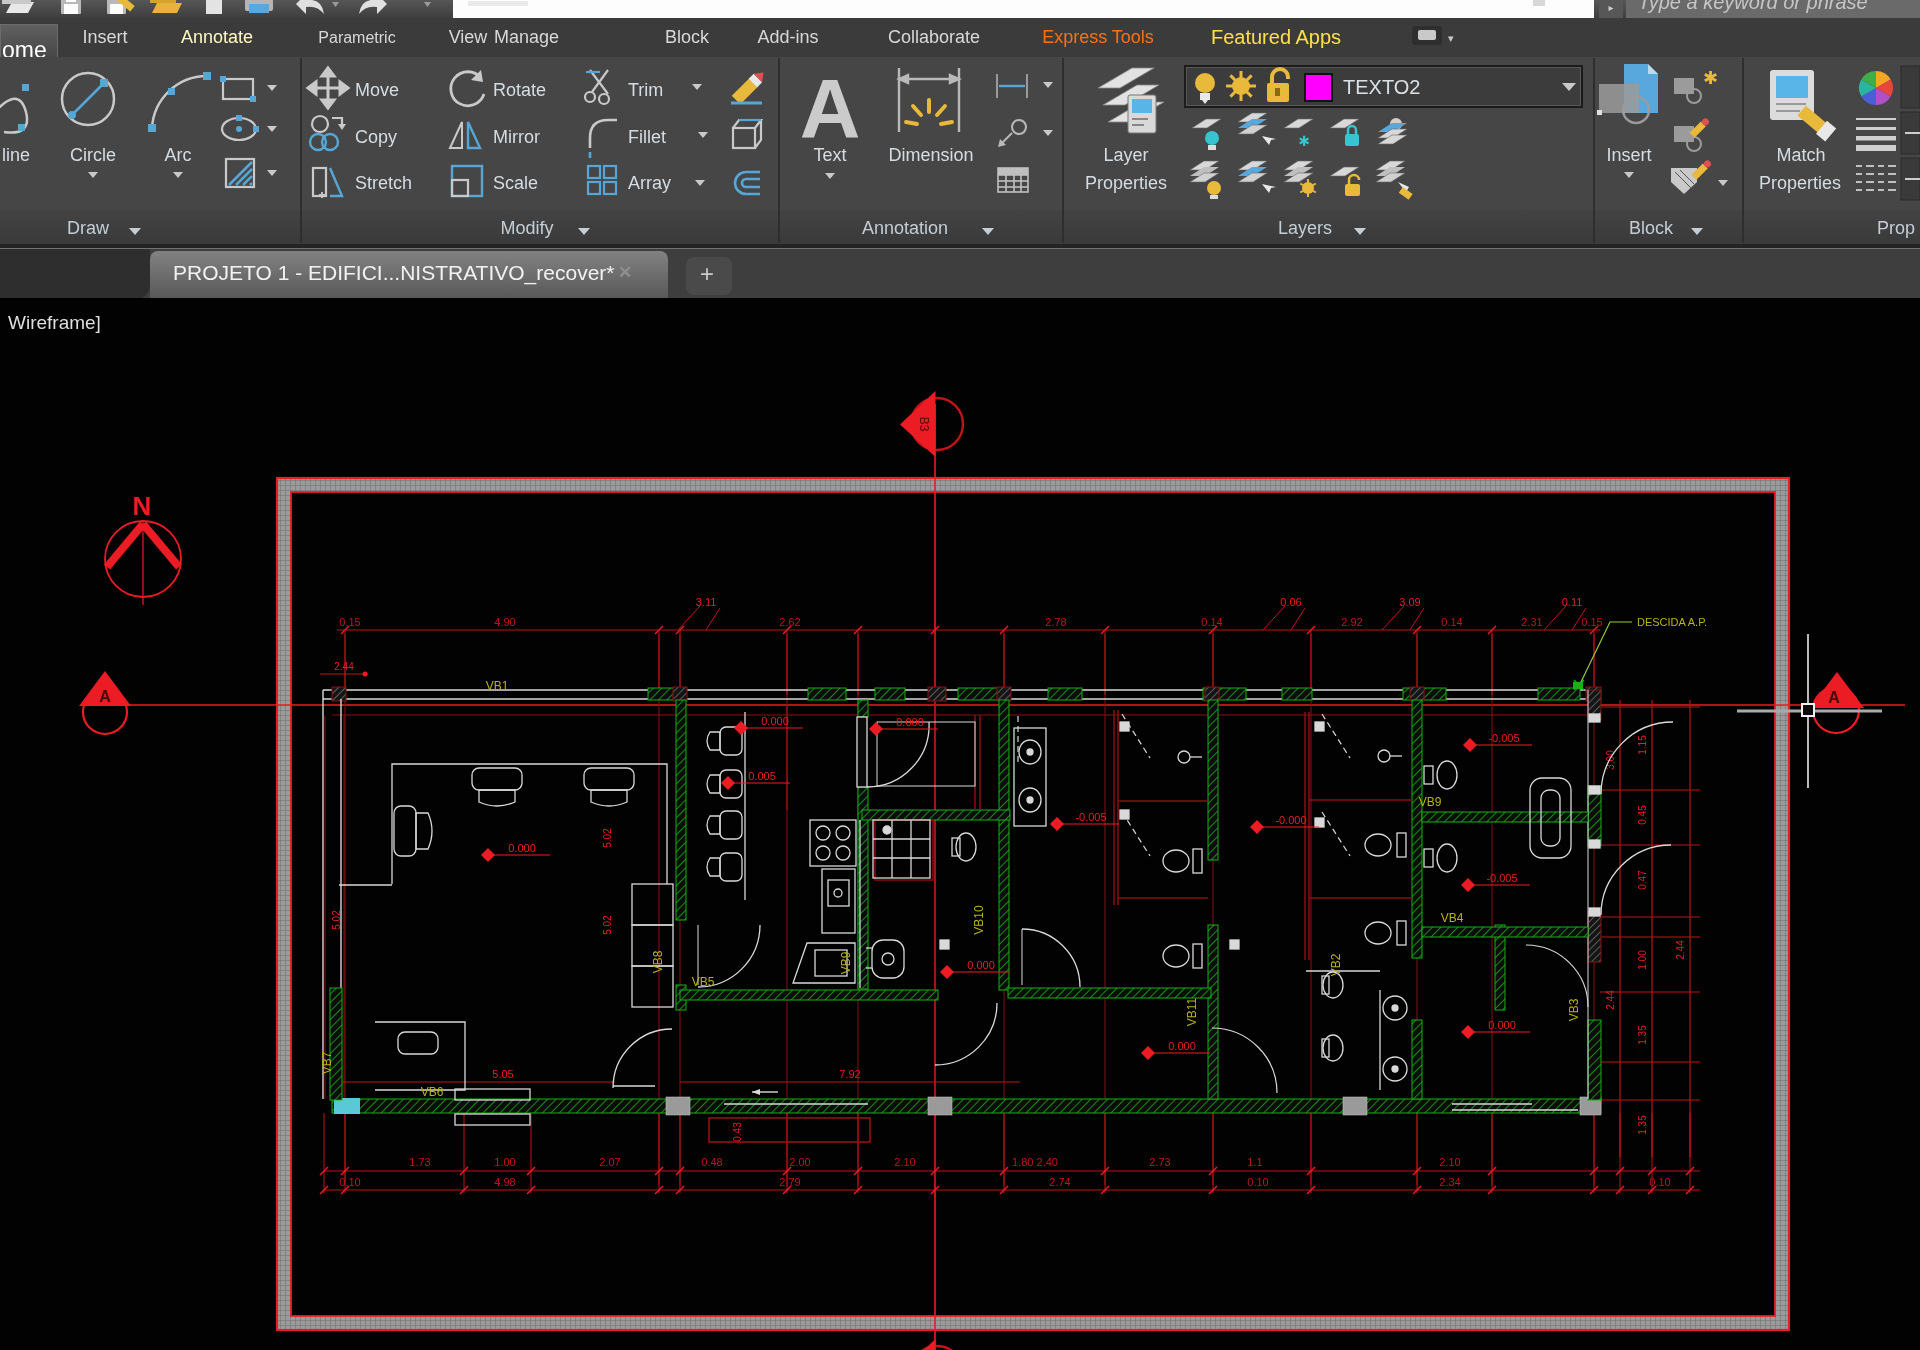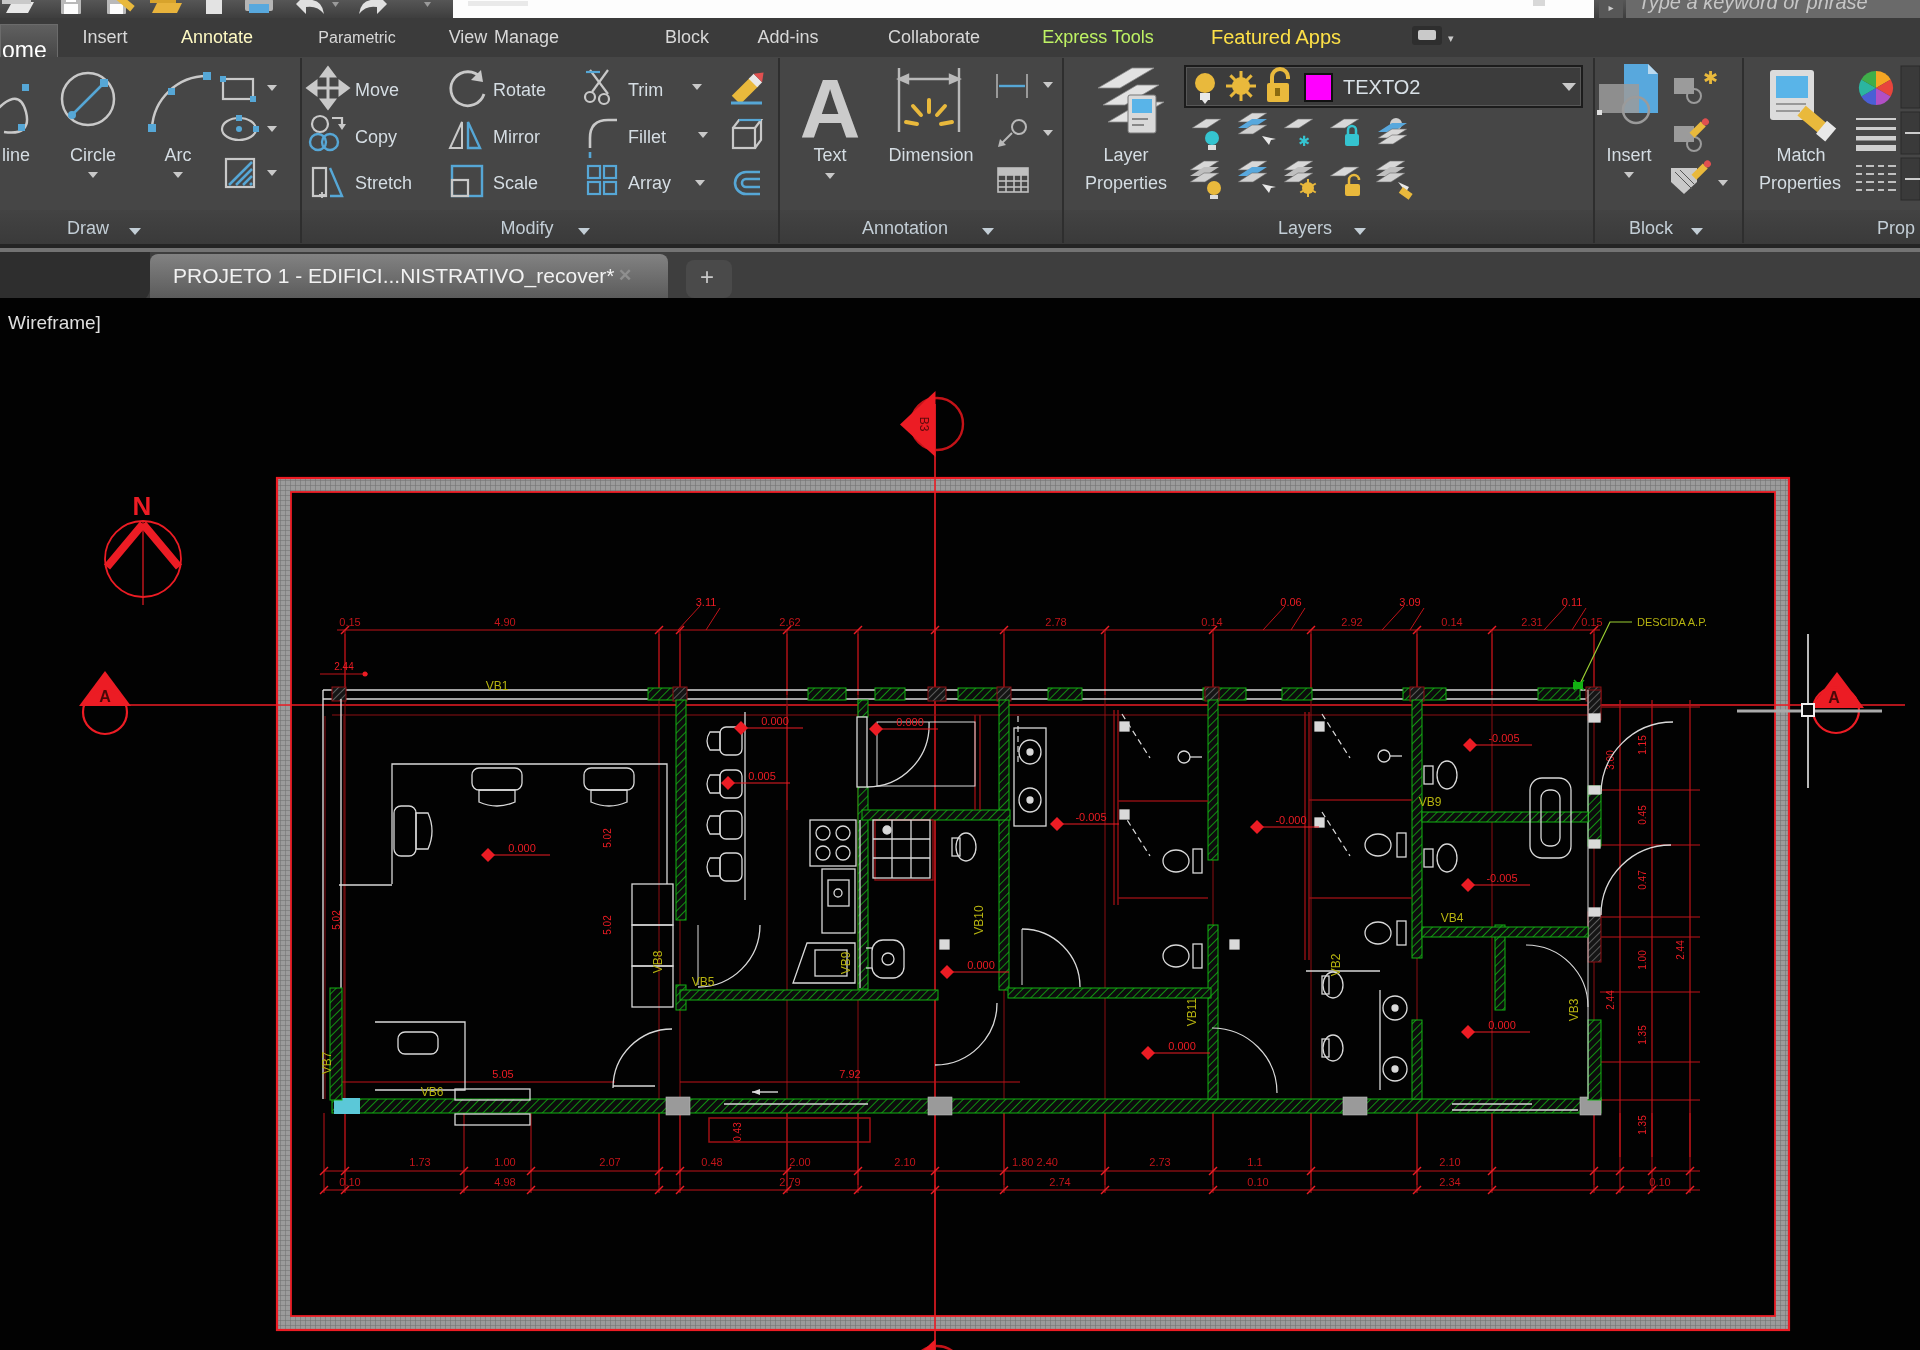--- a/index.html
+++ b/index.html
@@ -40,21 +40,21 @@
     <div class="abs" style="left:0;top:6px;width:58px;height:33px;background:linear-gradient(#606060,#474747);border:1px solid #6b6b6b;border-bottom:none"></div>
     <div class="abs" style="left:2px;top:13px;width:56px;height:39px;line-height:39px;font-size:23px;color:#ffffff">ome</div>
     <div class="abs" style="left:25px;top:0;width:160px;height:39px;line-height:39px;text-align:center;font-size:18px;color:#d8d8d8;white-space:nowrap">Insert</div>
     <div class="abs" style="left:137px;top:0;width:160px;height:39px;line-height:39px;text-align:center;font-size:18px;color:#fef9c3;white-space:nowrap">Annotate</div>
     <div class="abs" style="left:277px;top:0;width:160px;height:39px;line-height:39px;text-align:center;font-size:16px;color:#d8d8d8;white-space:nowrap">Parametric</div>
     <div class="abs" style="left:388px;top:0;width:160px;height:39px;line-height:39px;text-align:center;font-size:18px;color:#d8d8d8;white-space:nowrap">View</div>
     <div class="abs" style="left:494px;top:0;width:160px;height:39px;line-height:39px;text-align:left;font-size:18px;color:#d8d8d8;white-space:nowrap">Manage</div>
     <div class="abs" style="left:607px;top:0;width:160px;height:39px;line-height:39px;text-align:center;font-size:18px;color:#d8d8d8;white-space:nowrap">Block</div>
     <div class="abs" style="left:708px;top:0;width:160px;height:39px;line-height:39px;text-align:center;font-size:18px;color:#d8d8d8;white-space:nowrap">Add-ins</div>
     <div class="abs" style="left:854px;top:0;width:160px;height:39px;line-height:39px;text-align:center;font-size:18px;color:#d8d8d8;white-space:nowrap">Collaborate</div>
-    <div class="abs" style="left:1018px;top:0;width:160px;height:39px;line-height:39px;text-align:center;font-size:18px;color:#bef264;white-space:nowrap">Express Tools</div>
+    <div class="abs" style="left:1018px;top:0;width:160px;height:39px;line-height:39px;text-align:center;font-size:18px;color:#f97316;white-space:nowrap">Express Tools</div>
     <div class="abs" style="left:1196px;top:0;width:160px;height:39px;line-height:39px;text-align:center;font-size:20px;color:#fde047;white-space:nowrap">Featured Apps</div>
     <div class="abs" style="left:1412px;top:8px;width:30px;height:19px;background:#2e2e2e;border-radius:3px"></div>
     <div class="abs" style="left:1418px;top:12px;width:18px;height:10px;background:#c9c9c9;border-radius:2px"></div>
     <div class="abs" style="left:1448px;top:14px;color:#c9c9c9;font-size:11px">▾</div>
   </div>
 <div class="abs" style="left:0;top:57px;width:1920px;height:153px;background:#464646"></div>
 <div class="abs" style="left:0;top:210px;width:1920px;height:34px;background:linear-gradient(#434343,#3a3a3a)"></div>
 <div class="abs" style="left:0;top:244px;width:1920px;height:4px;background:#242424"></div>
 <svg class="abs" width="1920" height="248" viewBox="0 0 1920 248" style="left:0;top:0">
     <path d="M -12 120 q 30 -38 38 -8 q 6 24 -22 20" fill="none" stroke="#c9c9c9" stroke-width="2.5"></path>
@@ -344,21 +344,21 @@
     <text x="527" y="234" font-size="18" fill="#c3ced6" text-anchor="middle">Modify</text>
     <path d="M 578 228 l 12 0 l -6 7 z" fill="#c3ced6"></path>
     <text x="905" y="234" font-size="18" fill="#c3ced6" text-anchor="middle">Annotation</text>
     <path d="M 982 228 l 12 0 l -6 7 z" fill="#c3ced6"></path>
     <text x="1305" y="234" font-size="18" fill="#c3ced6" text-anchor="middle">Layers</text>
     <path d="M 1354 228 l 12 0 l -6 7 z" fill="#c3ced6"></path>
     <text x="1651" y="234" font-size="18" fill="#c3ced6" text-anchor="middle">Block</text>
     <path d="M 1691 228 l 12 0 l -6 7 z" fill="#c3ced6"></path>
     <text x="1877" y="234" font-size="18" fill="#c3ced6" text-anchor="start">Prop</text>
   </svg>
-<div class="abs" style="left:0;top:248px;width:1920px;height:50px;background:#3e3e3e;border-top:4px solid #737373">
+<div class="abs" style="left:0;top:248px;width:1920px;height:50px;background:#3e3e3e;border-top:1px solid #737373">
     <div class="abs" style="left:0;top:0;width:150px;height:50px;background:#2e2e2e;border-radius:0 0 14px 0"></div>
     <div class="abs" style="left:150px;top:2px;width:518px;height:48px;background:linear-gradient(#828282,#585858);border-radius:8px 8px 0 0"></div>
     <div class="abs" style="left:173px;top:12px;font-size:21px;color:#f2f2f2;white-space:nowrap">PROJETO 1 - EDIFICI...NISTRATIVO_recover*</div>
     <div class="abs" style="left:618px;top:13px;font-size:17px;color:#8f8f8f;font-weight:bold">✕</div>
     <div class="abs" style="left:686px;top:8px;width:46px;height:38px;background:#4a4a4a;border-radius:8px"></div>
     <div class="abs" style="left:700px;top:11px;font-size:24px;color:#c9c9c9">+</div>
   </div>
 <div class="abs" style="left:0;top:298px;width:1920px;height:1052px;background:#020202">
     <div class="abs" style="left:8px;top:14px;font-size:19px;color:#dfdfdf">Wireframe]</div>
     <svg class="abs" width="1920" height="1052" viewBox="0 298 1920 1052" style="left:0;top:0">

